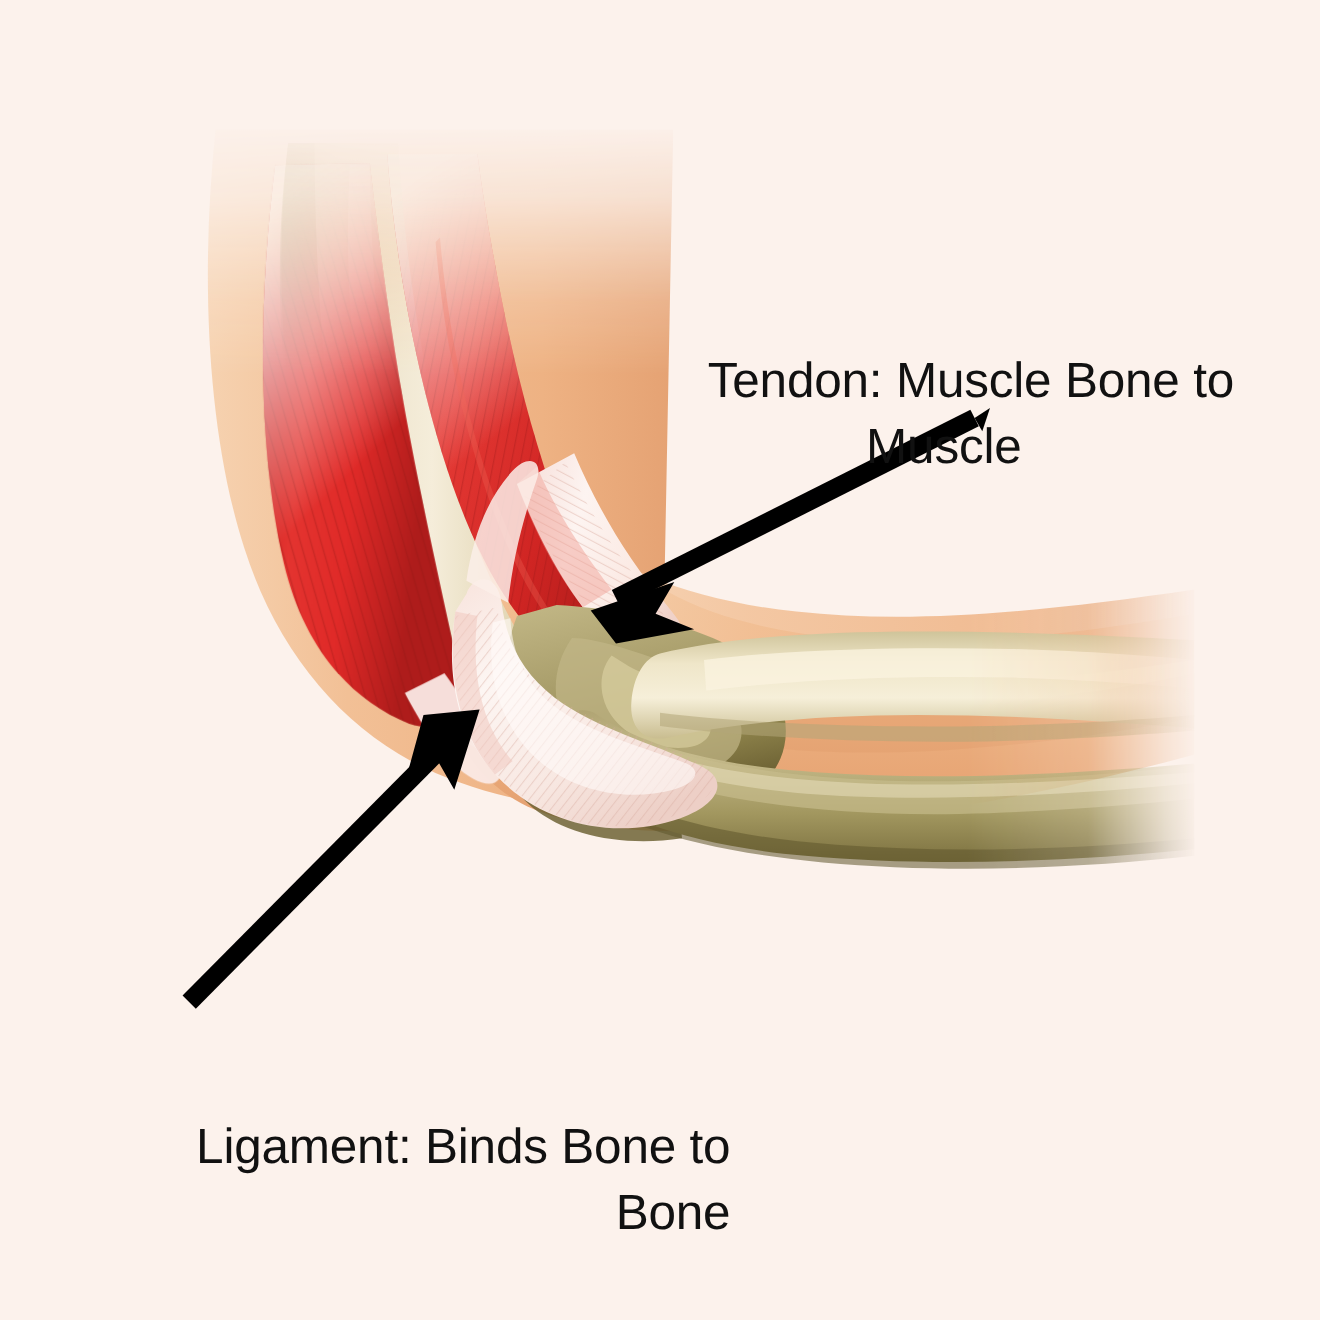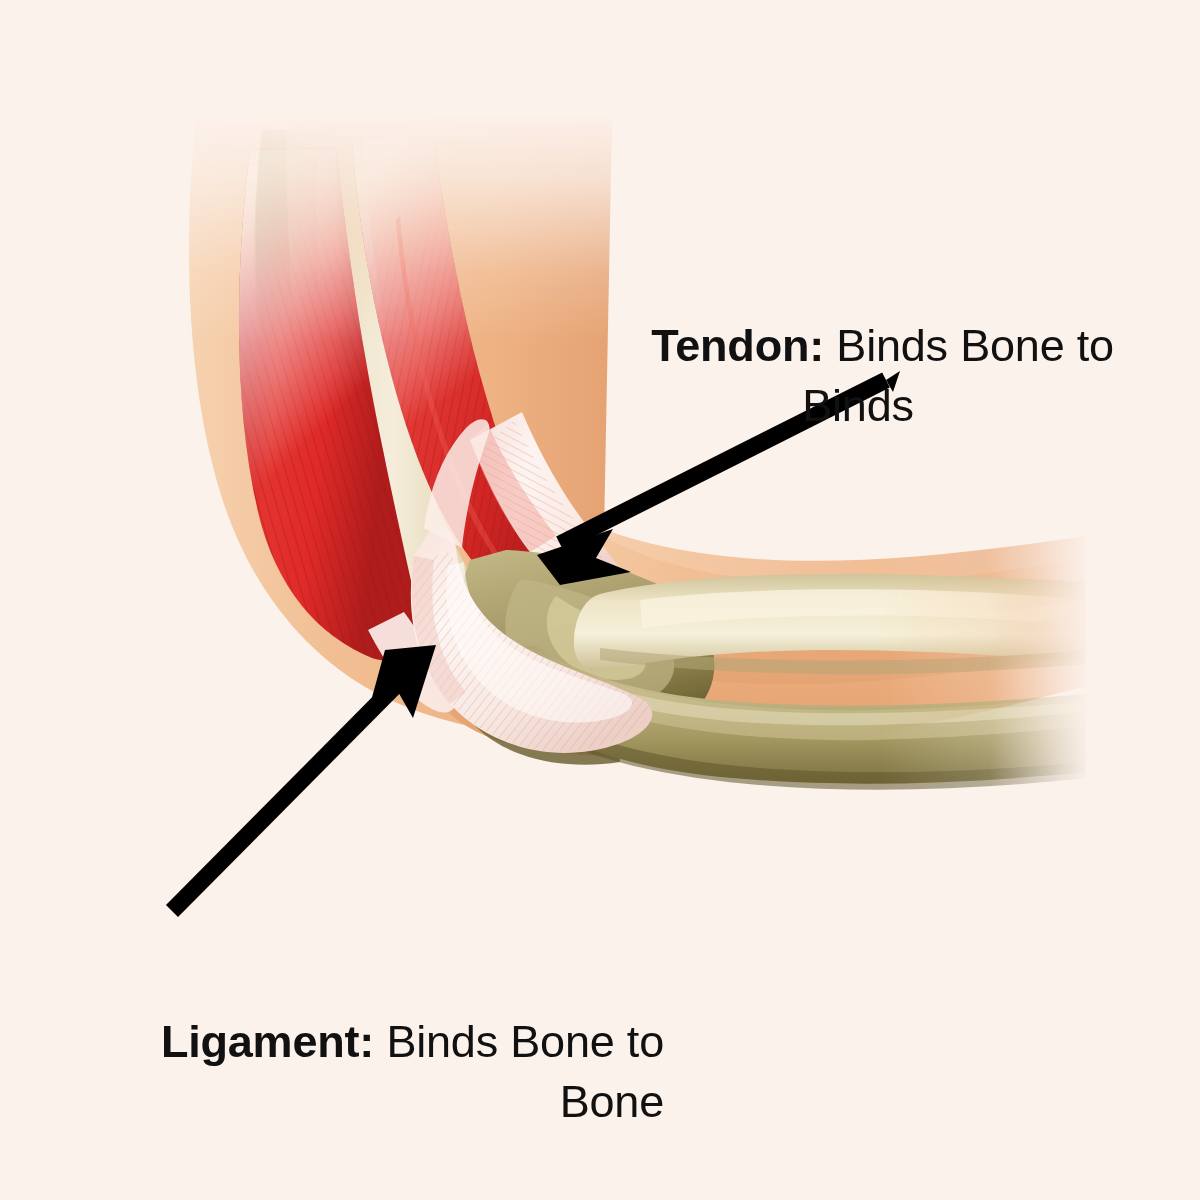--- a/index.html
+++ b/index.html
@@ -30,21 +30,21 @@
   .callout {
     position: absolute;
     color: #111111;
     font-family: "Liberation Sans", sans-serif;
     font-size: 45px;
     line-height: 1.33;
     letter-spacing: -0.2px;
     white-space: pre-wrap;
   }
   .callout .term {
-    font-weight: bold;
+    font-weight: normal;
   }
   .callout .desc {
     font-weight: normal;
   }
   #callout-tendon {
     left: 568px;
     top: 256px;
     width: 580px;
     text-align: center;
   }
@@ -348,20 +348,20 @@
       </g>
 
       <g>
         <line x1="172" y1="911" x2="422" y2="659" stroke="#000000" stroke-width="17" stroke-linecap="butt"></line>
         <path d="M436,645 L413,718 L397,690 L368,712 L385,650 Z"></path>
       </g>
     </g>
   </svg>
 
   <div class="callout" id="callout-tendon">
-    <span class="term">Tendon:</span><span class="desc"> Binds Bone to Binds</span>
+    <span class="term">Tendon:</span><span class="desc"> Muscle Bone to Muscle</span>
   </div>
 
   <div class="callout" id="callout-ligament">
     <span class="term">Ligament:</span><span class="desc"> Binds Bone to Bone</span>
   </div>
 
 </div>
 
 </body></html>

